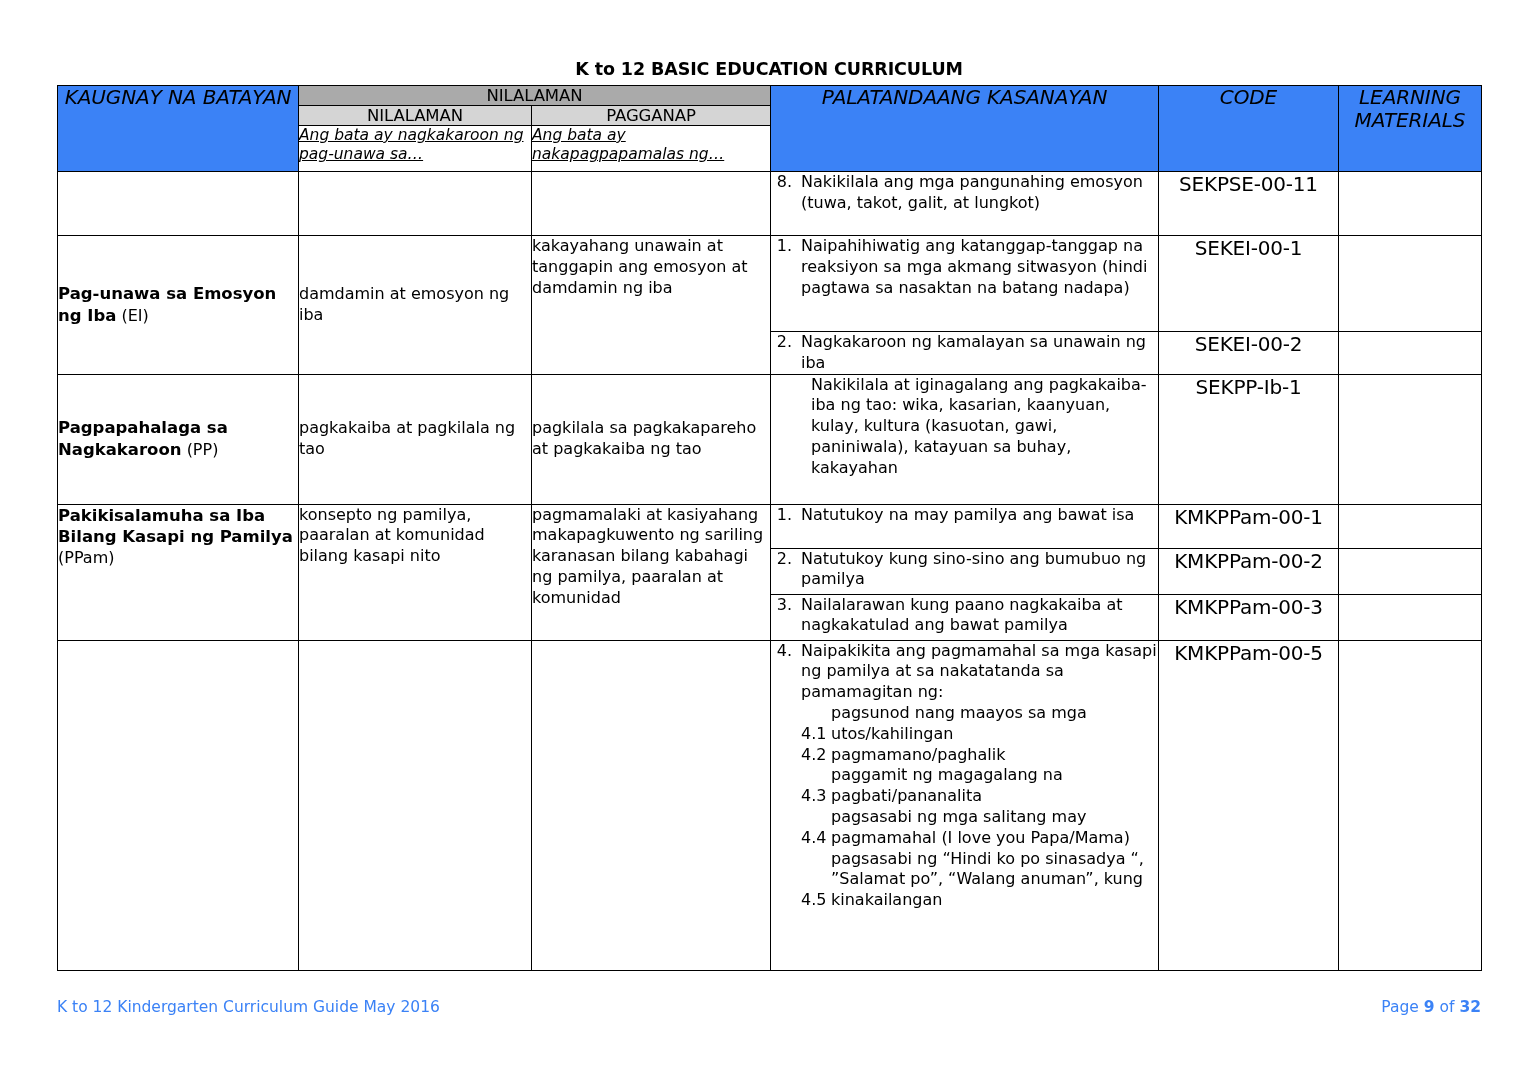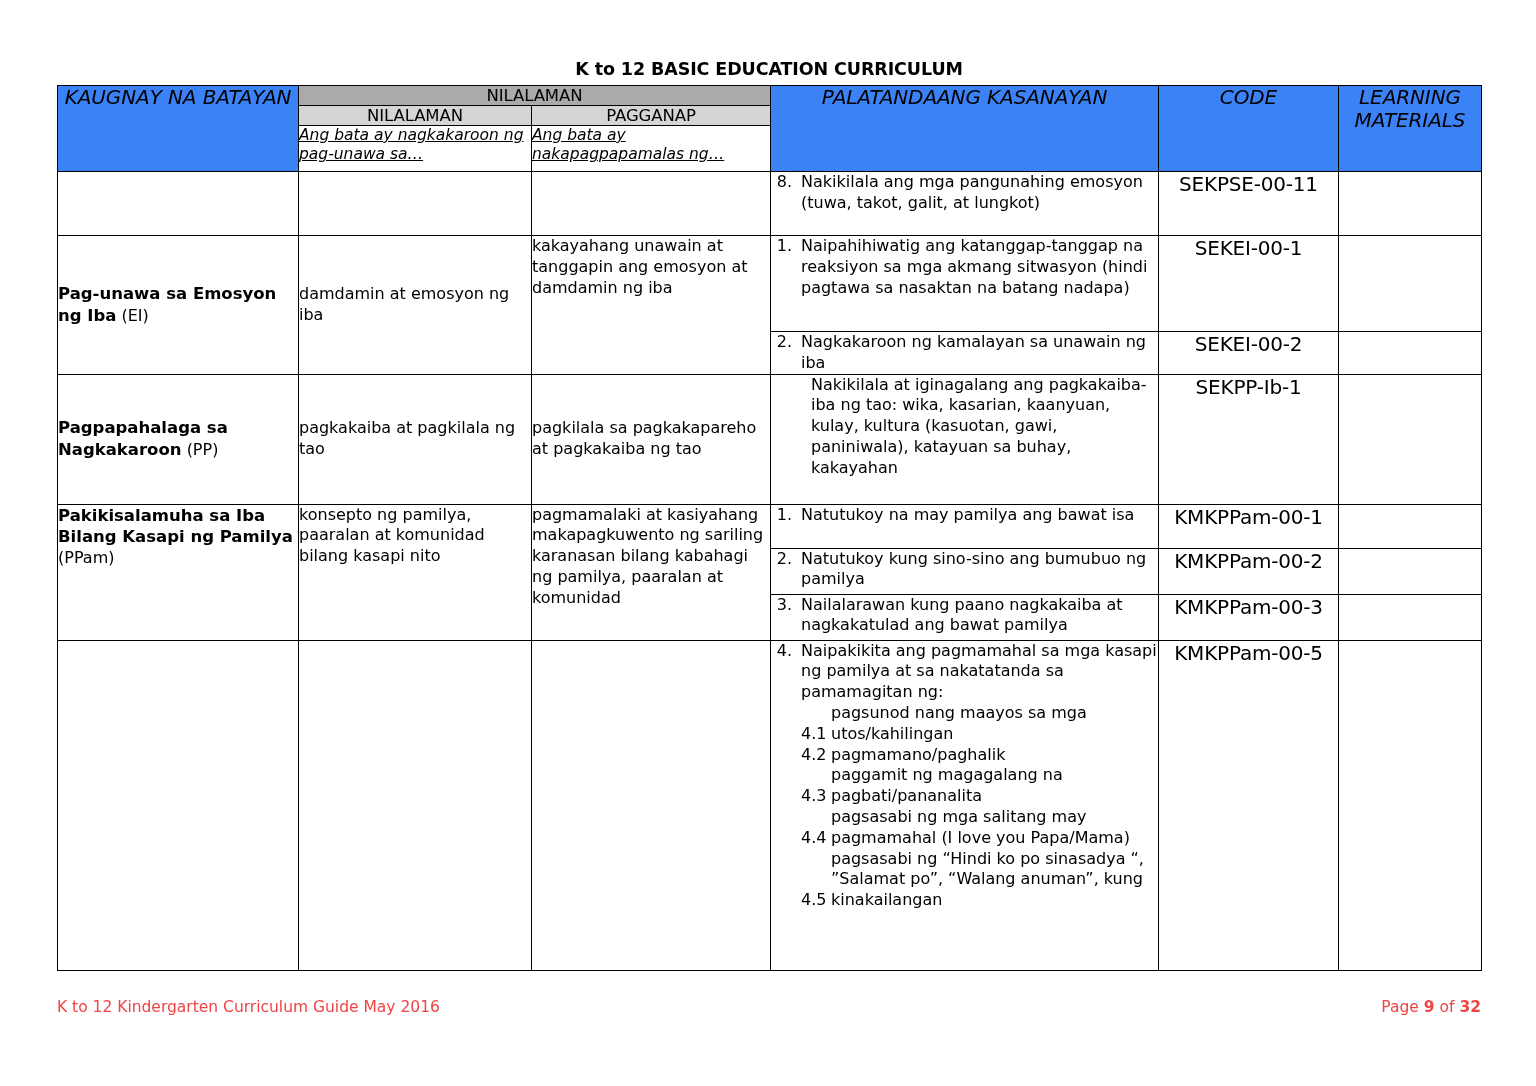--- a/index.html
+++ b/index.html
@@ -156,21 +156,21 @@
 
   .footer {
     position: absolute;
     left: 57px;
     top: 998px;
     width: 1424px;
     font-size: 15.5px;
     display: flex;
     justify-content: space-between;
     align-items: baseline;
-    color: #ef4444;
+    color: #3b82f6;
   }
   .footer .right b { font-weight: bold; }
 </style>
 </head>
 <body>
 
 <div class="page">
 
   <div class="doc-title">K to 12 BASIC EDUCATION CURRICULUM</div>
 

